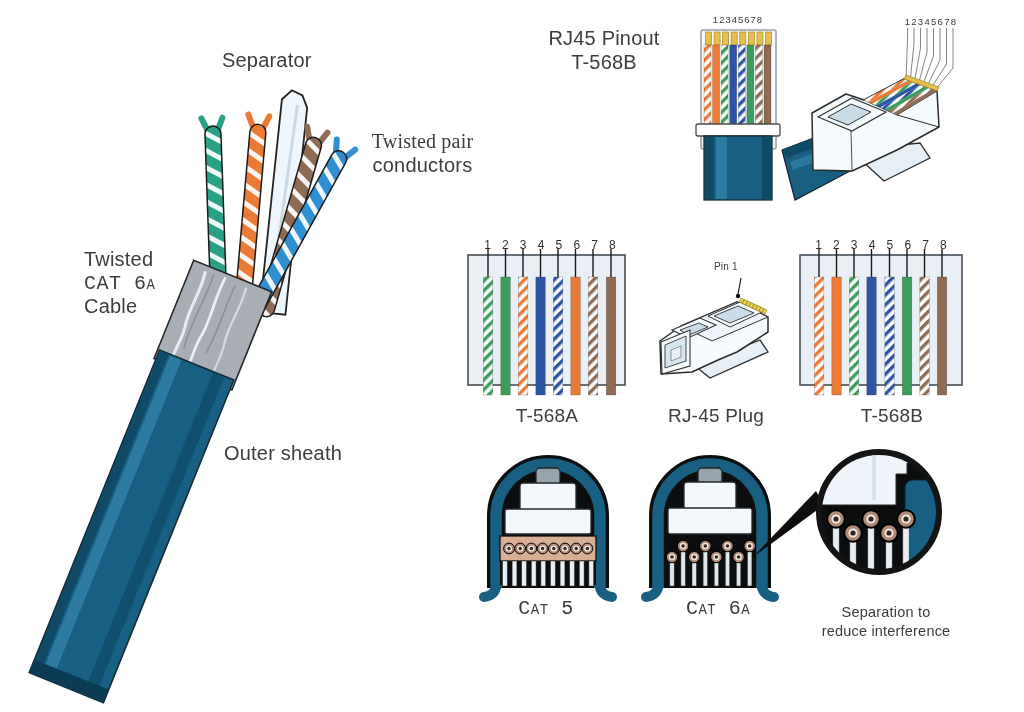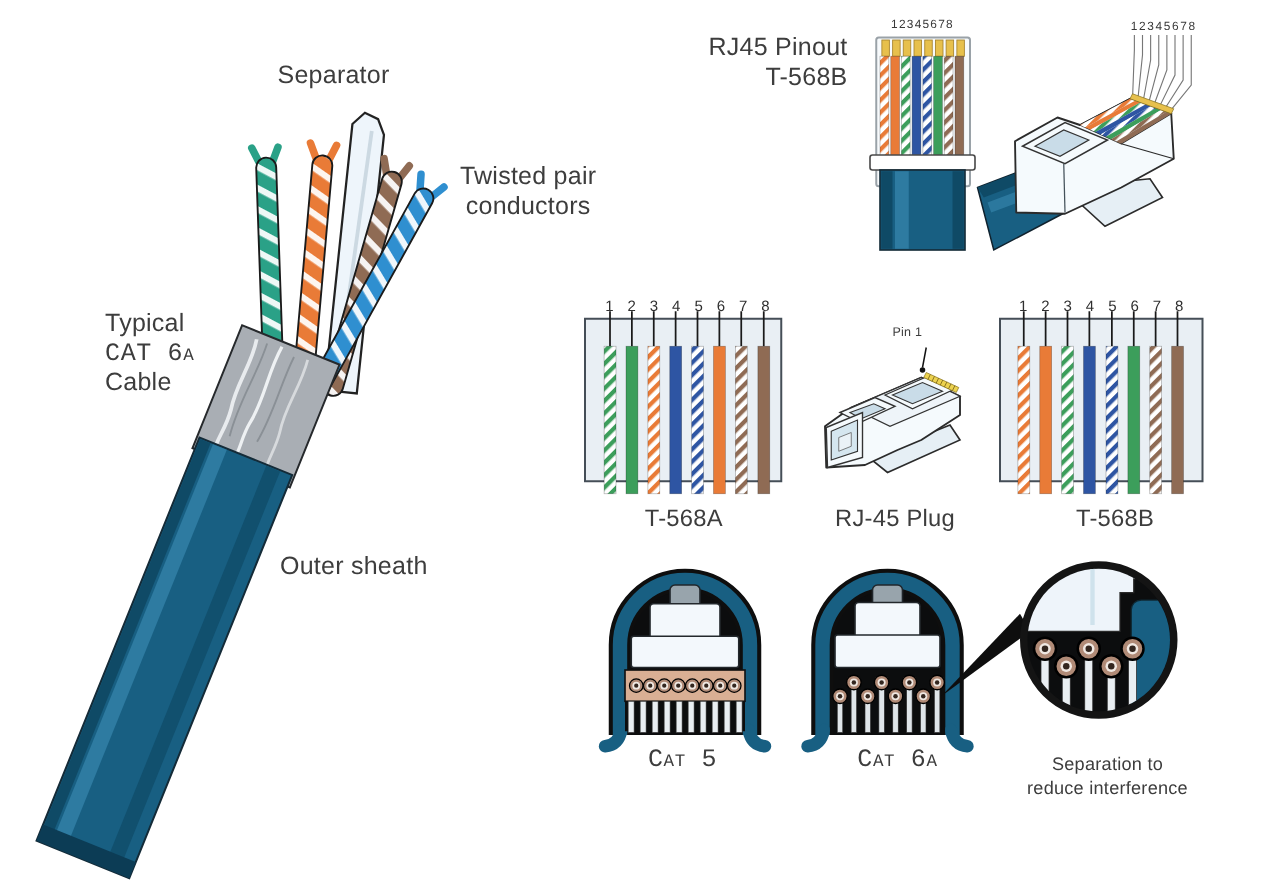--- a/index.html
+++ b/index.html
@@ -1,21 +1,21 @@
 <!DOCTYPE html>
 <html><head>
 <meta charset="utf-8">
 <style>
   html,body{margin:0;padding:0;background:#ffffff;}
   .stage{position:relative;width:1024px;height:712px;background:#ffffff;overflow:hidden;
          font-family:"Liberation Sans",sans-serif;color:#3d3d3d;}
   .stage svg{position:absolute;left:0;top:0;}
   .lbl{position:absolute;color:#3d3d3d;font-size:20px;line-height:1.18;letter-spacing:.2px;}
   .lbl.center{text-align:center;}
-  .lbl.right{text-align:right;}
+  .lbl.right{text-align:center;}
   .lbl.small{font-size:14.5px;line-height:1.32;}
   .lbl.mid{font-size:19px;}
   .lbl.tiny{font-size:9.5px;letter-spacing:1px;text-align:center;color:#3a3a3a;}
   .lbl.pin1{font-size:10px;}
   .smallcaps{font-variant:small-caps;letter-spacing:.5px;font-family:Liberation Mono, monospace;}
   .pins{position:absolute;display:flex;justify-content:space-between;width:134px;
         font-size:12px;color:#2f2f2f;}
   .pins span{width:9px;text-align:center;}
 </style>
 </head>
@@ -345,26 +345,26 @@
             <circle cx="906" cy="519" r="4.6" fill="#f0e8e2"></circle>
             <circle cx="906" cy="519" r="2.6" fill="#33261f"></circle>
       </g>
     </g>
   </g>
 </svg>
 
 <div class="lbl" style="left:222px;top:49px;">Separator</div>
 
 <div class="lbl center" style="left:355px;top:130px;width:135px;">
-  <span style="display:block;">Twisted pair</span>
+  <span style="display:block;font-family:Liberation Serif, serif;">Twisted pair</span>
   <span style="display:block;">conductors</span>
 </div>
 
 <div class="lbl" style="left:84px;top:248px;">
-  <span style="display:block;">Typical</span>
+  <span style="display:block;">Twisted</span>
   <span class="smallcaps" style="display:block;">CAT 6a</span>
   <span style="display:block;">Cable</span>
 </div>
 
 
 <div class="lbl" style="left:224px;top:442px;">Outer sheath</div>
 
 <div class="lbl right" style="left:530px;top:27px;width:148px;">
   <span style="display:block;">RJ45 Pinout</span>
   <span style="display:block;">T-568B</span>

